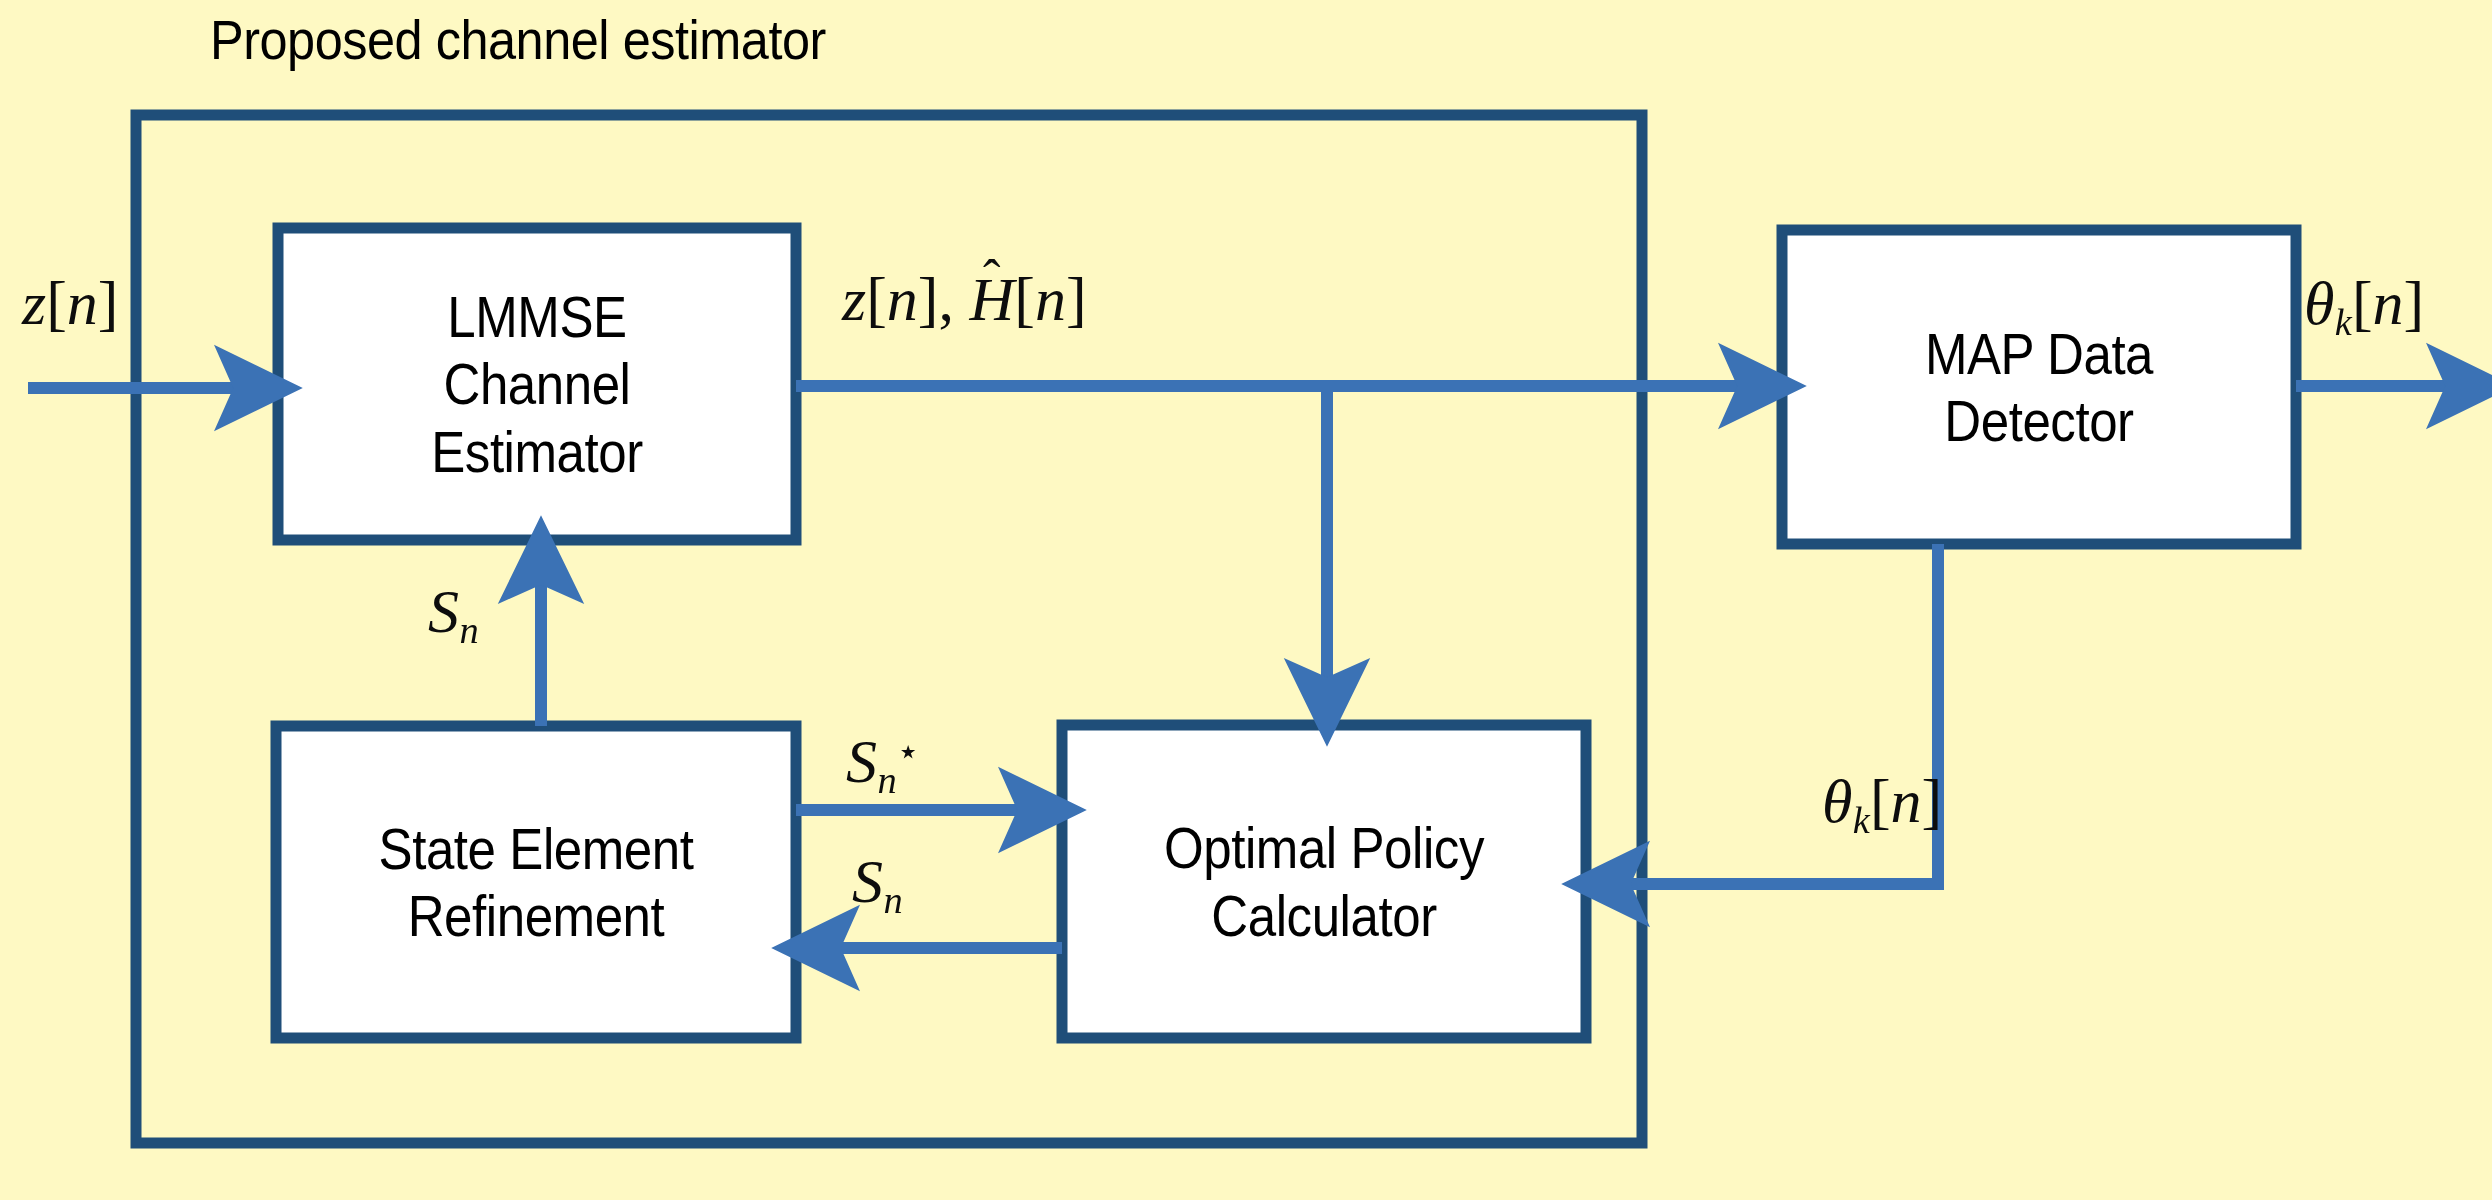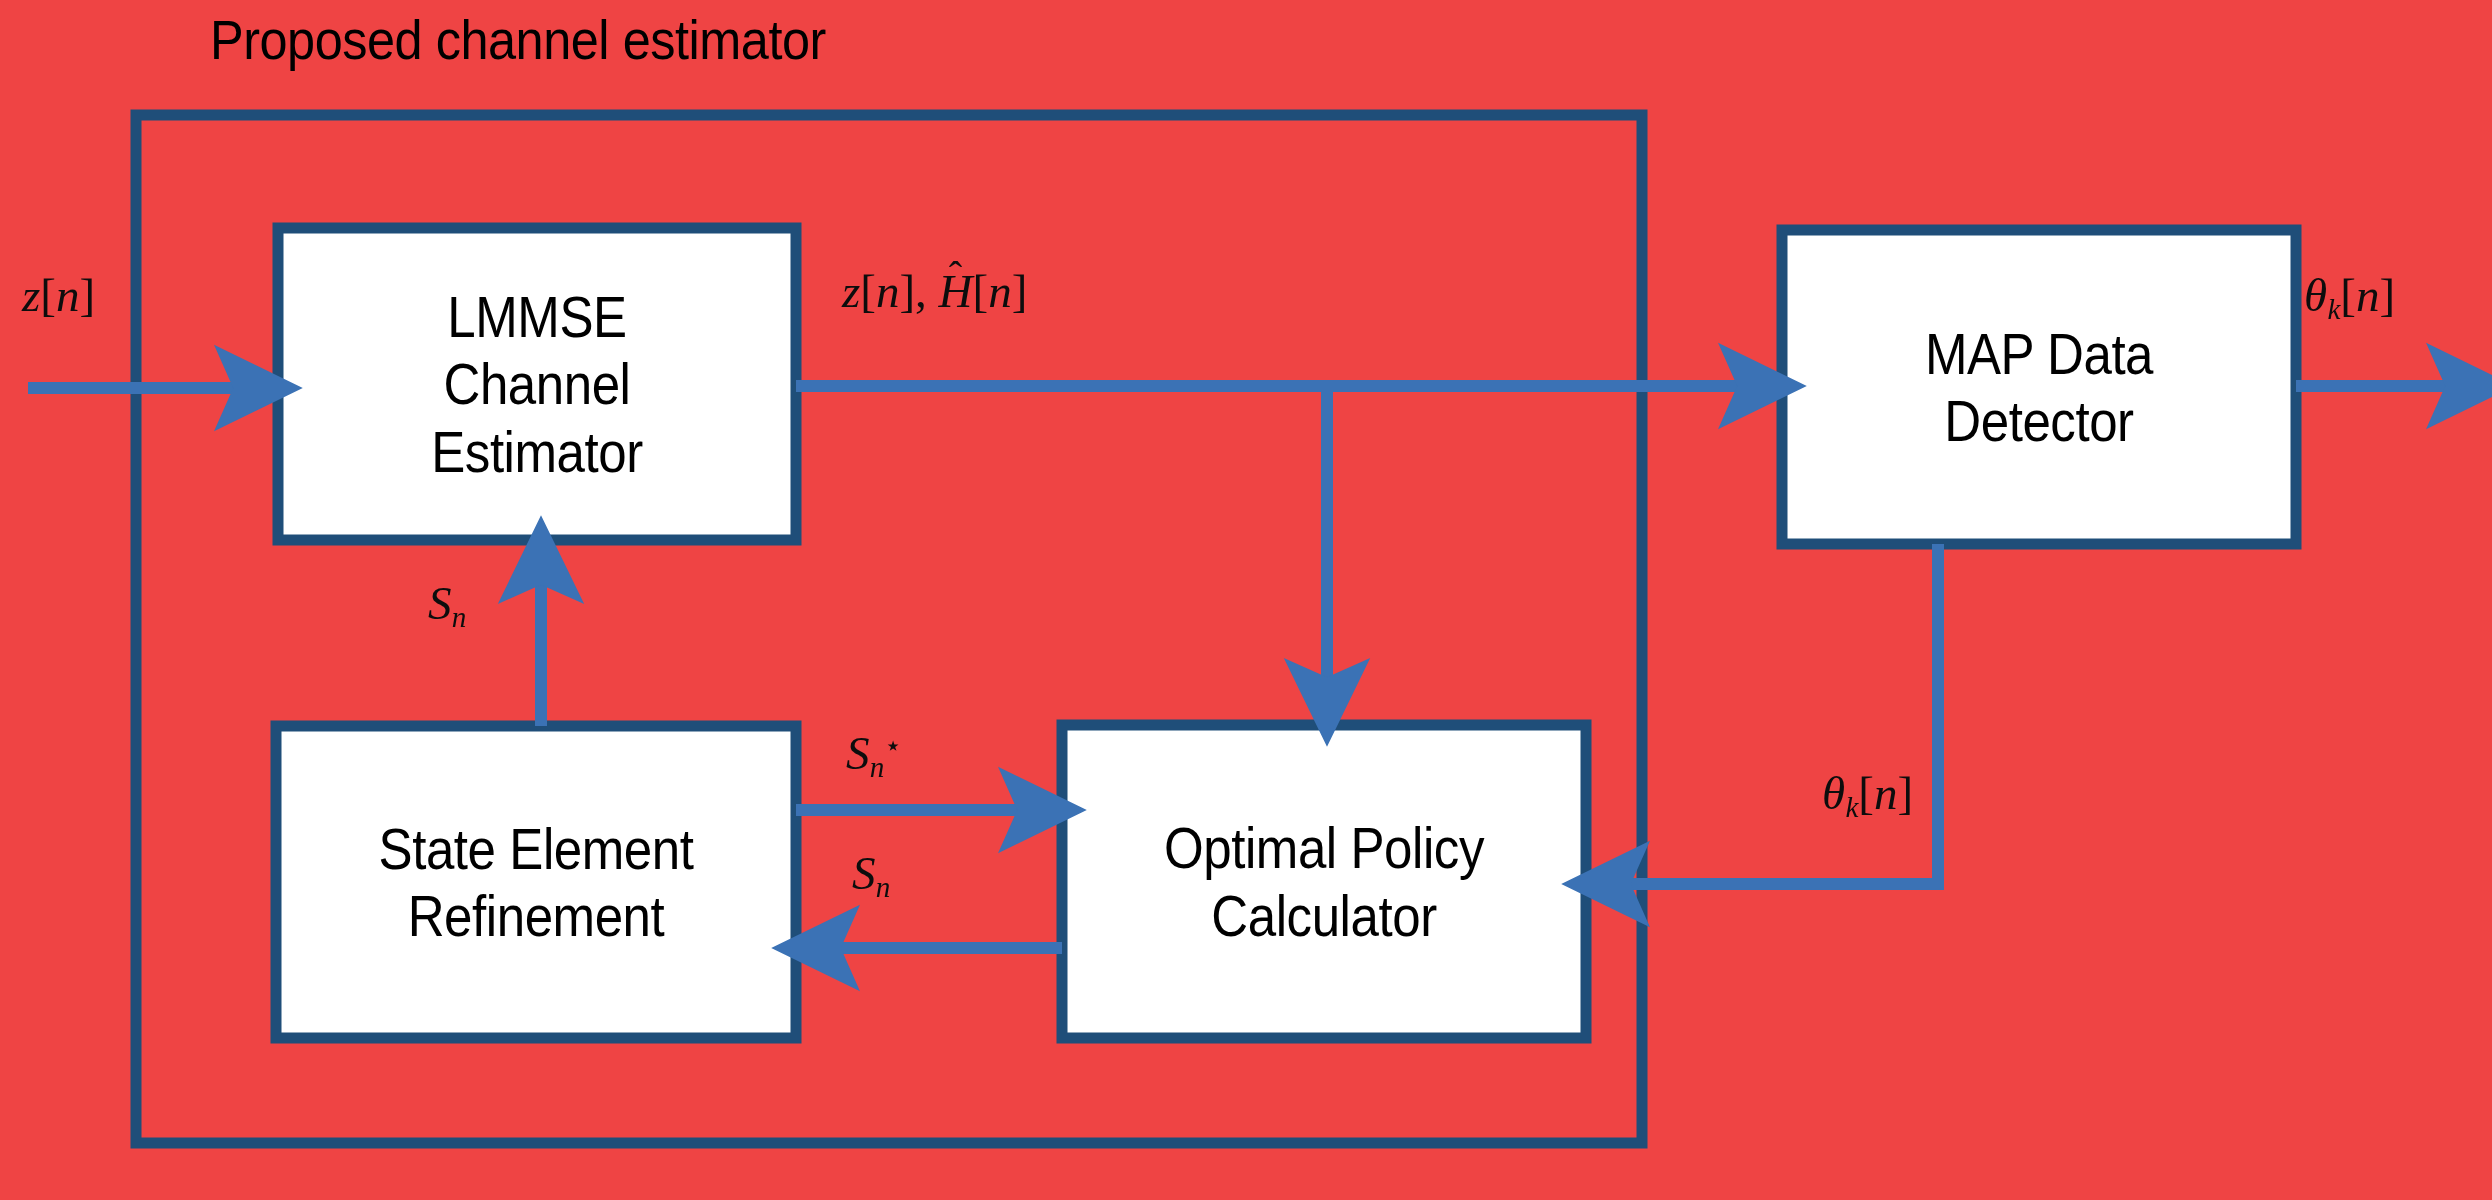--- a/index.html
+++ b/index.html
@@ -8,21 +8,21 @@
     padding: 0;
     background: #ffffff;
   }
   body {
     font-family: "Liberation Sans", sans-serif;
   }
   #canvas {
     position: relative;
     width: 2492px;
     height: 1200px;
-    background: #ef4444;
+    background: #fef9c3;
     overflow: hidden;
   }
   #vector-layer {
     position: absolute;
     left: 0;
     top: 0;
     width: 2492px;
     height: 1200px;
   }
   .lbl {
@@ -58,21 +58,21 @@
     color: #000000;
     transform: scaleX(0.9);
     transform-origin: left center;
   }
 
   
   .math {
     font-family: "Liberation Serif", "DejaVu Serif", serif;
     font-style: italic;
     color: #0d0d0d;
-    font-size: 47px;
+    font-size: 62px;
     white-space: nowrap;
   }
   .math .up {
     font-style: normal;
   }
   .math sub {
     font-size: 0.62em;
     font-style: italic;
     vertical-align: -0.28em;
     margin-left: 0.01em;

